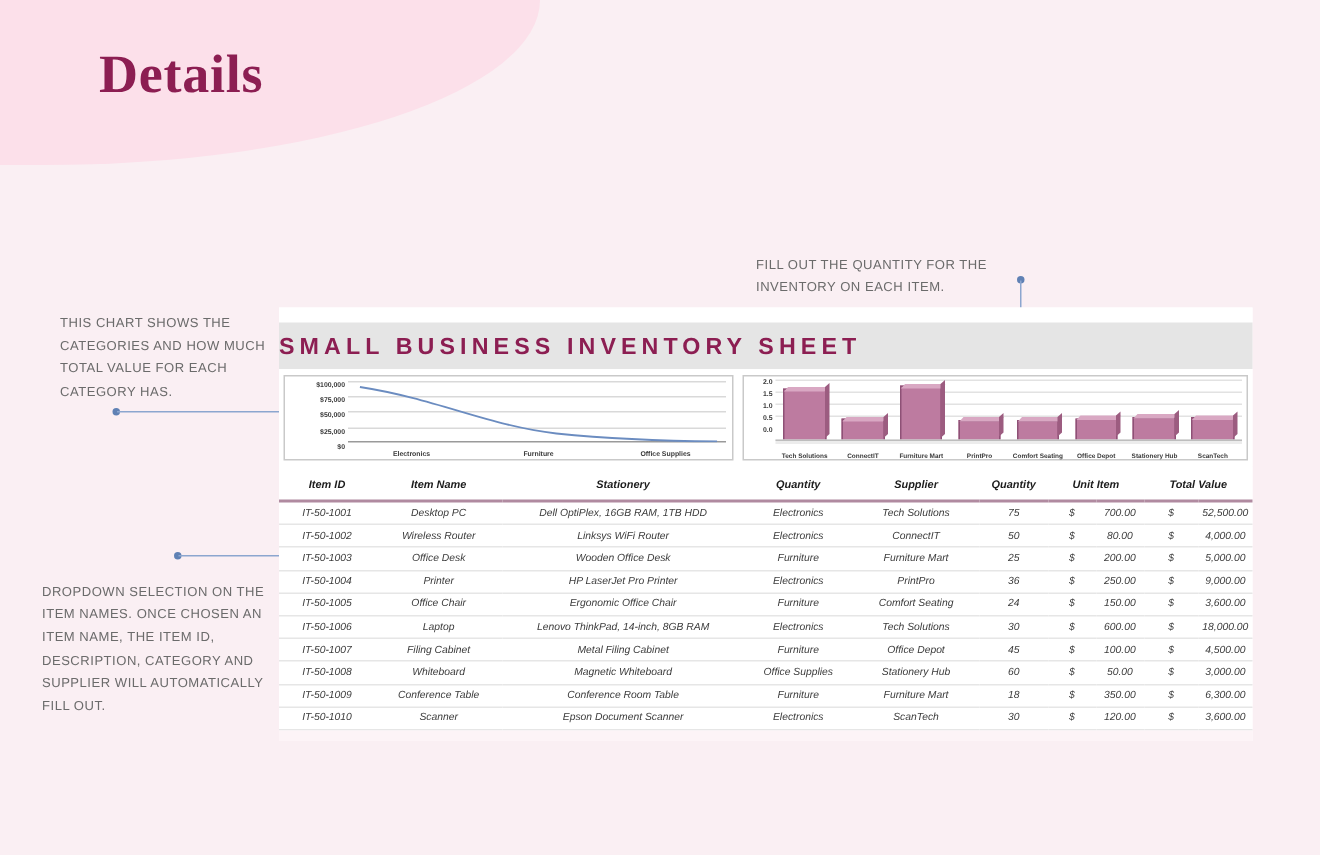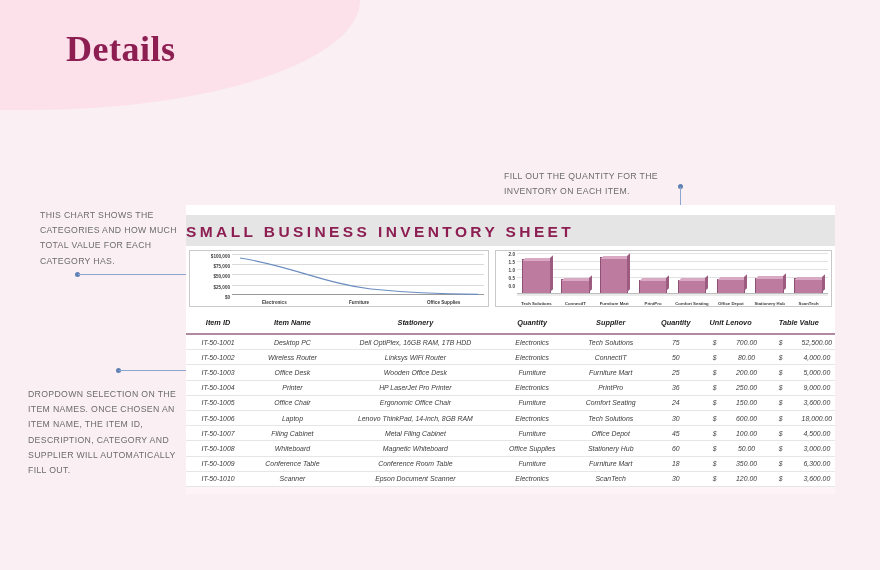--- a/index.html
+++ b/index.html
@@ -275,22 +275,22 @@
 
   <table id="inv">
     <thead>
       <tr>
         <th class="c-id">Item ID</th>
         <th class="c-name">Item Name</th>
         <th class="c-desc">Stationery</th>
         <th class="c-cat">Quantity</th>
         <th class="c-sup">Supplier</th>
         <th class="c-qty">Quantity</th>
-        <th class="c-up" colspan="2">Unit Lenovo</th>
-        <th class="c-tv" colspan="2">Table Value</th>
+        <th class="c-up" colspan="2">Unit Item</th>
+        <th class="c-tv" colspan="2">Total Value</th>
       </tr>
     </thead>
     <tbody id="inv-body">
         <tr>
           <td class="c-id">IT-50-1001</td>
           <td class="c-name left">Desktop PC</td>
           <td class="c-desc">Dell OptiPlex, 16GB RAM, 1TB HDD</td>
           <td class="c-cat">Electronics</td>
           <td class="c-sup">Tech Solutions</td>
           <td class="c-qty">75</td>

